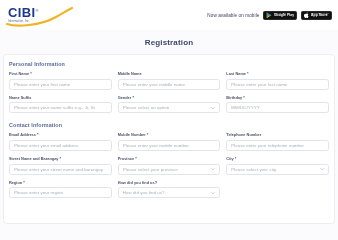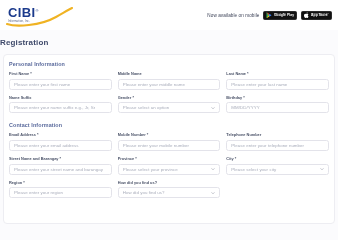--- a/index.html
+++ b/index.html
@@ -95,21 +95,21 @@
     display: flex;
     flex-direction: column;
     justify-content: center;
     line-height: 1;
   }
   .badge-small { font-size: 2.2px; color: #d8d8d8; white-space: nowrap; letter-spacing: 0.1px; }
   .badge-big   { font-size: 3.4px; color: #ffffff; white-space: nowrap; font-weight: 600; letter-spacing: 0.05px; }
 
   
   .page-title {
-    text-align: left;
+    text-align: center;
     font-size: 8px;
     font-weight: 600;
     color: #3f4a6b;
     padding: 8px 0 7px 0;
     letter-spacing: 0.15px;
   }
 
   
   .card {
     margin: 0 3px;

